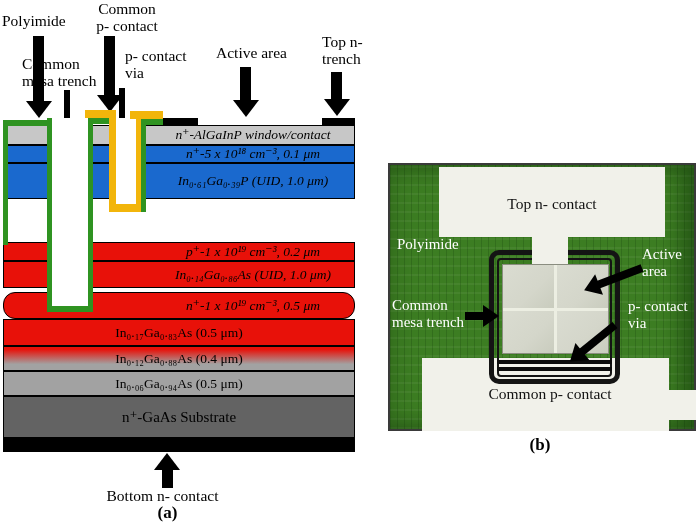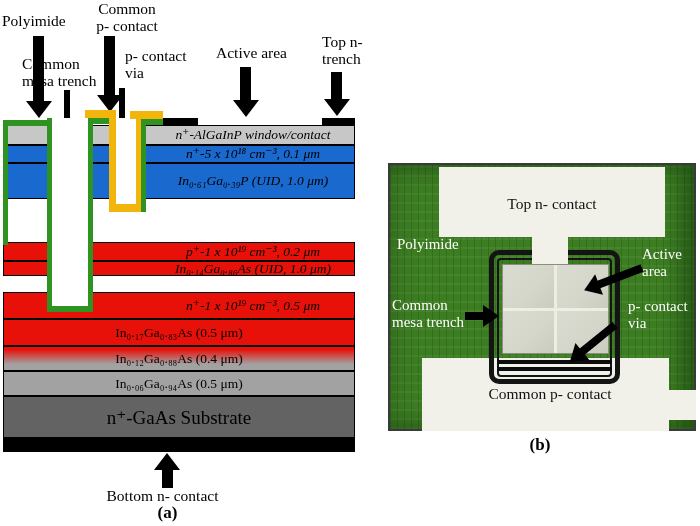--- a/index.html
+++ b/index.html
@@ -10,23 +10,23 @@
   .ctr{text-align:center;}
   
   #stack{position:absolute;left:3px;top:110px;width:352px;height:342px;}
   .layer{position:absolute;left:0;right:0;border:1px solid #000;box-sizing:border-box;
          display:flex;align-items:center;font-size:13.5px;line-height:1;}
   .layer span{flex:1;text-align:center;}
   .txtR span{margin-left:148px;font-style:italic;}
   .l0{top:15px;height:20px;}  .l1{top:35px;height:18px;}
   .l2{top:53px;height:36px;}  .l3{top:89px;height:22px;}
   .l4{top:111px;height:21px;} .l5{top:132px;height:19px;}
-  .l6{top:151px;height:15px;align-items:center;} .l7{top:182px;height:27px;}
+  .l6{top:151px;height:27px;align-items:center;} .l7{top:182px;height:27px;}
   .l8{top:209px;height:27px;} .l9{top:236px;height:25px;background:linear-gradient(var(--red) 10%,var(--layer_gray2) 75%);}
-  .l10{top:261px;height:25px;}.l11{top:286px;height:42px;font-size:19px;}
+  .l10{top:261px;height:25px;}.l11{top:286px;height:42px;font-size:15px;}
   .lbar{top:328px;height:14px;background:#000;border:0;}
   
   .ov{position:absolute;box-sizing:border-box;}
   #green-edge{left:0;top:10px;width:5px;height:125px;background:var(--green);}
   #green-cap-left{left:0;top:10px;width:49px;height:6px;background:var(--green);}
   #mesa-trench{left:44px;top:8px;width:46px;height:194px;background:#fff;
     border-left:5px solid var(--green);border-right:5px solid var(--green);border-bottom:6px solid var(--green);}
   #via-trench{left:106px;top:8px;width:35px;height:94px;background:#fff;
     border-left:7px solid var(--gold);border-right:8px solid var(--gold);border-bottom:8px solid var(--gold);}
   #green-via-right{left:138px;top:8px;width:5px;height:94px;background:var(--green);}
@@ -126,21 +126,21 @@
         </div>
       <div class="layer l2 txtR" style="background-color: rgb(26, 105, 206);">
           <span>In₀.₆₁Ga₀.₃₉P (UID, 1.0 μm)</span>
         </div>
       <div class="layer l5 txtR" style="background-color: rgb(232, 17, 9);">
           <span>p⁺-1 x 10¹⁹ cm⁻³, 0.2 μm</span>
         </div>
       <div class="layer l6 txtR" style="background-color: rgb(232, 17, 9);">
           <span>In₀.₁₄Ga₀.₈₆As (UID, 1.0 μm)</span>
         </div>
-      <div class="layer l7 txtR" style="background-color: rgb(232, 17, 9);">
+      <div class="layer l7 txtR" style="background-color: rgb(232, 17, 9); border-radius: 12px;">
           <span>n⁺-1 x 10¹⁹ cm⁻³, 0.5 μm</span>
         </div>
       <div class="layer l8" style="background-color: rgb(232, 17, 9);">
           <span>In₀.₁₇Ga₀.₈₃As (0.5 μm)</span>
         </div>
       <div class="layer l9">
           <span>In₀.₁₂Ga₀.₈₈As (0.4 μm)</span>
         </div>
       <div class="layer l10" style="background-color: rgb(162, 162, 162);">
           <span>In₀.₀₆Ga₀.₉₄As (0.5 μm)</span>

